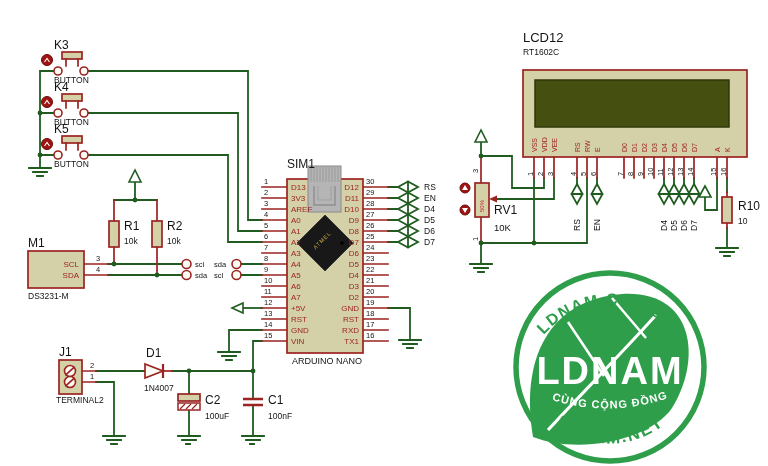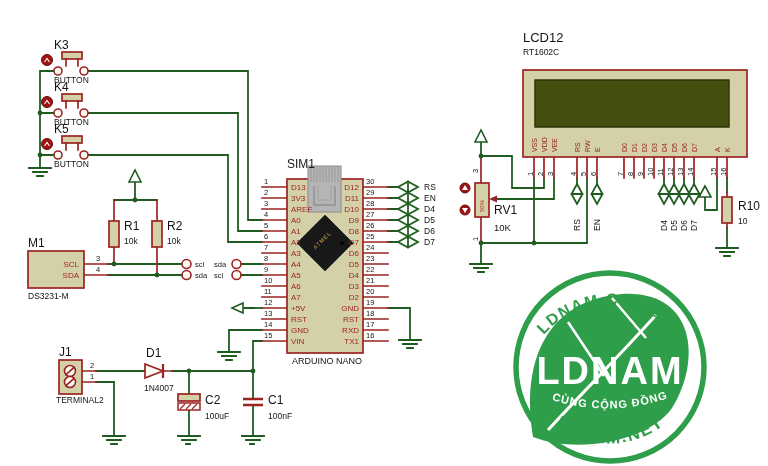--- a/index.html
+++ b/index.html
@@ -1,16 +1,16 @@
 <!DOCTYPE html>
 <html><head>
 <meta charset="utf-8">
 <style>
   html,body{margin:0;padding:0;background:#ffffff;}
-  .stage{width:768px;height:466px;position:relative;background:#fff;overflow:hidden;border-radius:12px;}
+  .stage{width:768px;height:466px;position:relative;background:#fff;overflow:hidden;}
   svg{display:block;}
   text{font-family:"Liberation Sans","DejaVu Sans",sans-serif;}
   .w{stroke:#205c20;stroke-width:1.8;fill:none;stroke-linecap:square;}
   .p{stroke:#9b2422;stroke-width:1.7;fill:none;stroke-linecap:square;}
   .pf{stroke:#9b2422;stroke-width:1.7;fill:#d4d0a8;}
   .pfw{stroke:#9b2422;stroke-width:1.6;fill:#fdfcf4;}
   .gt{stroke:#205c20;stroke-width:1.6;fill:#ffffff;}
   .ref{font-size:12px;fill:#141414;}
   .val{font-size:8.5px;fill:#141414;}
   .num{font-size:7.5px;fill:#141414;}

